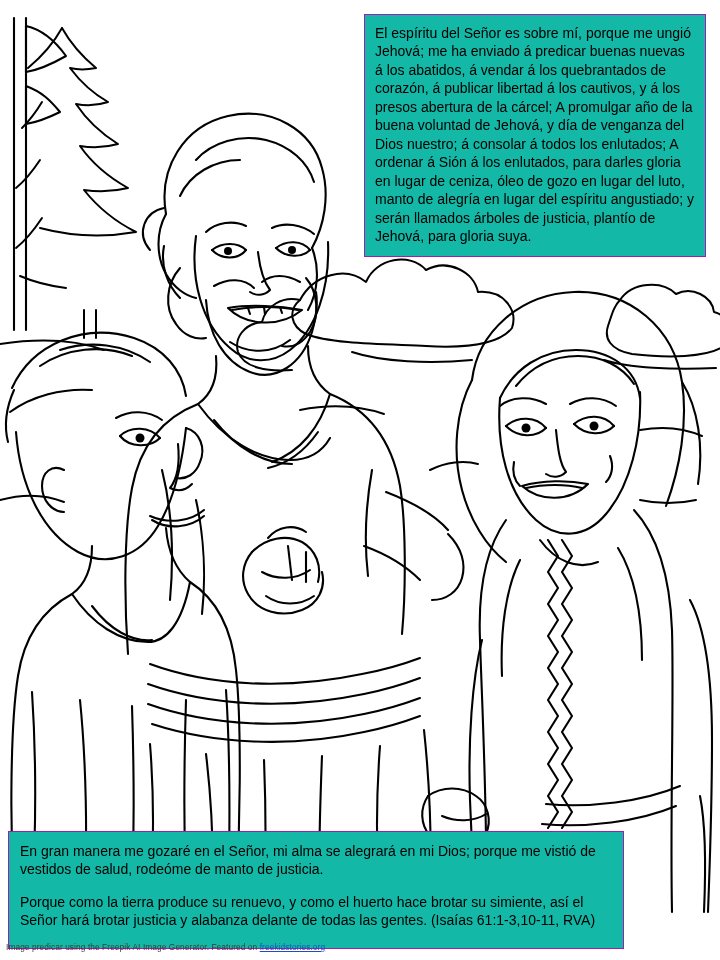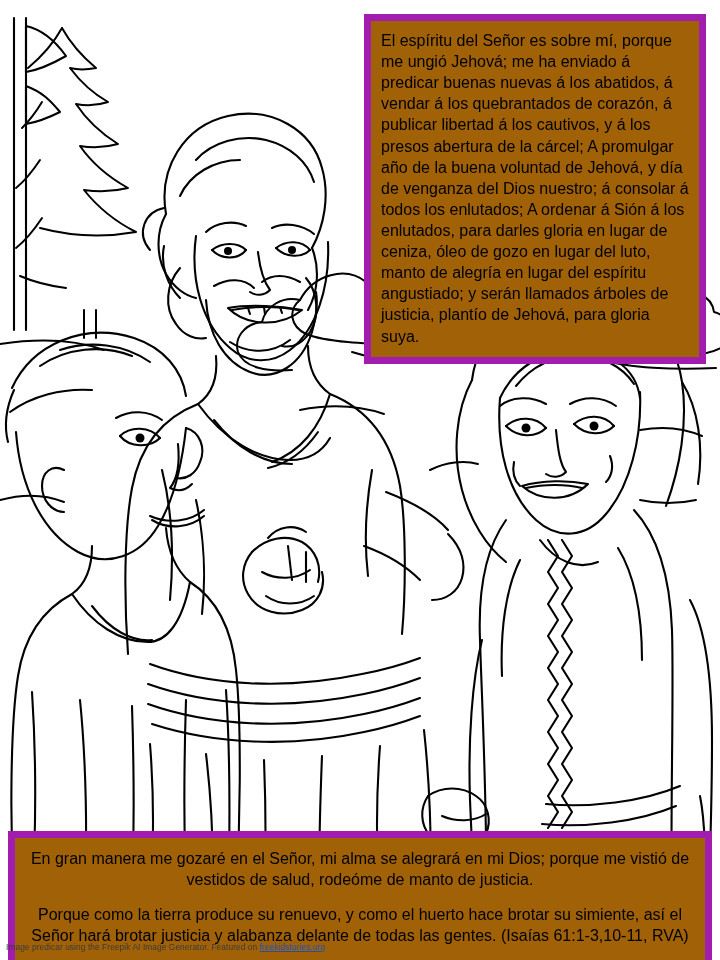--- a/index.html
+++ b/index.html
@@ -33,39 +33,38 @@
   #artwork svg {
     display: block;
     width: 720px;
     height: 930px;
   }
 
   
   .verse-box {
     position: absolute;
     box-sizing: border-box;
-    background: #a16207;
-    border: 7px solid #a21caf;
-    font-size: 16px;
+    background: #14b8a6;
+    border: 1px solid #a21caf;
+    font-size: 14px;
     line-height: 1.32;
     color: #000000;
   }
   #verse-top {
     left: 364px;
     top: 14px;
     width: 342px;
     padding: 9px 10px 10px 10px;
   }
   #verse-bottom {
     left: 8px;
     top: 831px;
-    width: 704px;
+    width: 616px;
     min-height: 108px;
     padding: 10px 11px 11px 11px;
-    text-align: center;
   }
   #verse-bottom p {
     margin: 0 0 14px 0;
   }
   #verse-bottom p:last-child {
     margin-bottom: 7px;
   }
 
   
   #footer {

